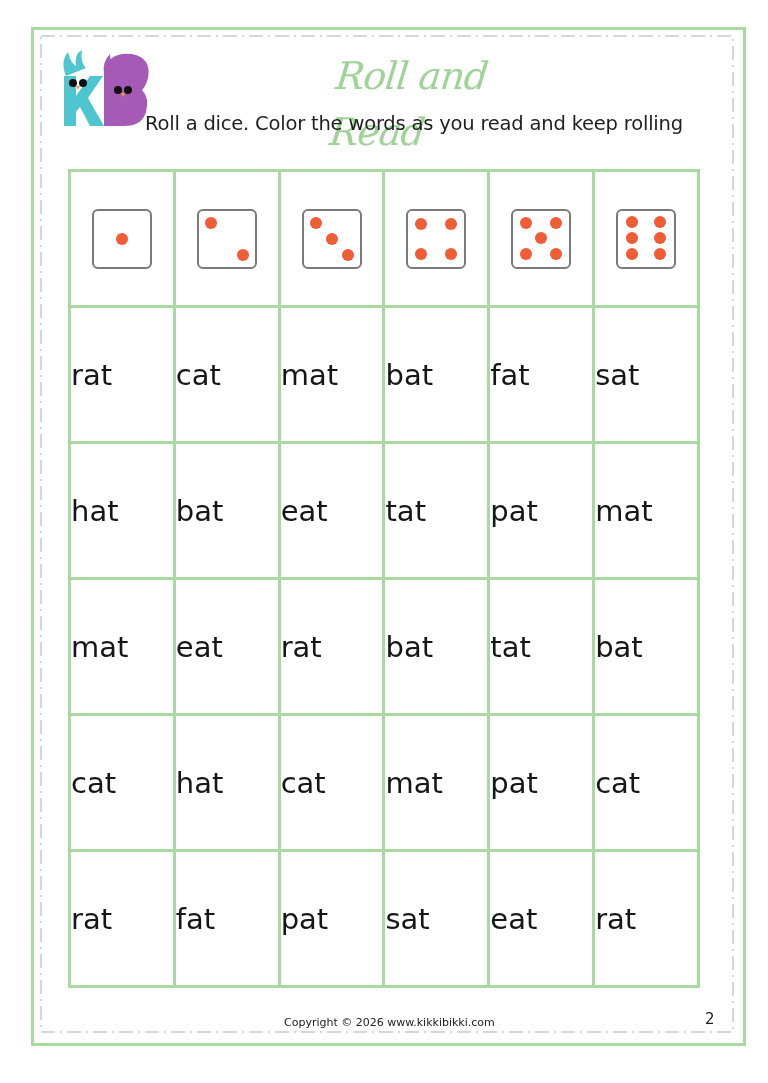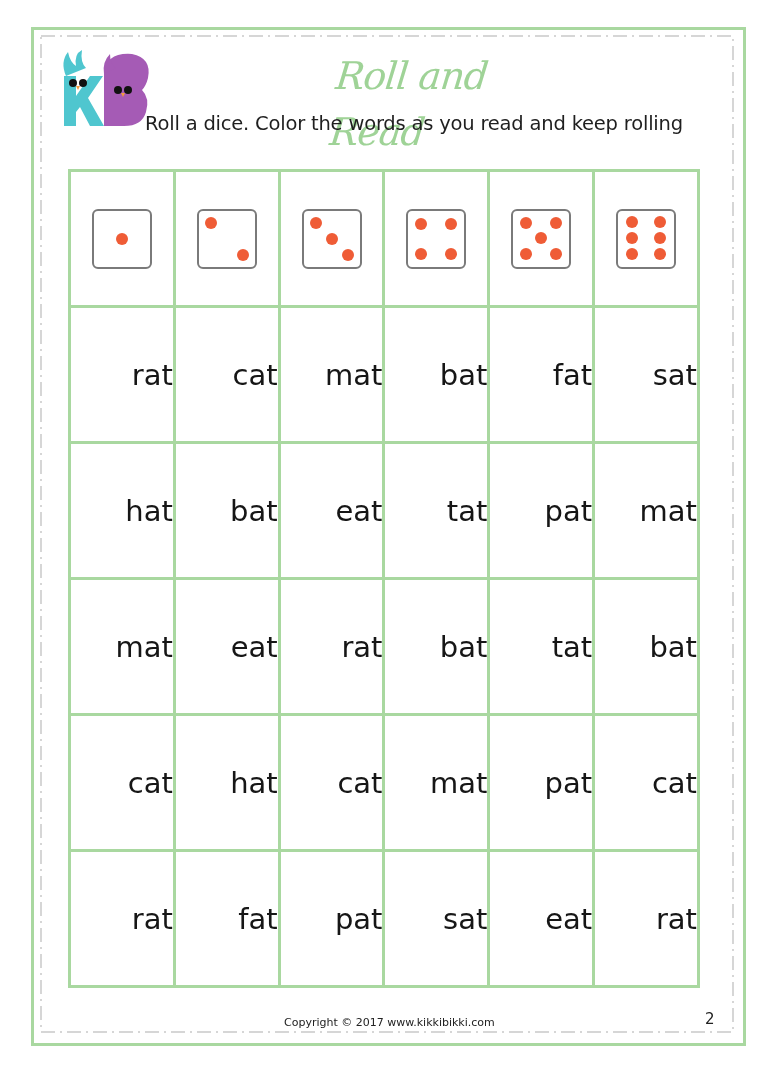--- a/index.html
+++ b/index.html
@@ -4,21 +4,21 @@
 <style>
   html, body { margin:0; padding:0; background:#ffffff; }
   body { width:768px; height:1083px; position:relative; overflow:hidden; font-family:"DejaVu Sans", sans-serif; color:#1a1a1a; }
   .frame { position:absolute; left:31px; top:27px; width:709px; height:1013px; border:3px solid #a9d8a0; box-sizing:content-box; }
   .inner { position:absolute; left:40px; top:35px; width:694px; height:998px; }
   .inner svg { position:absolute; left:0; top:0; }
   .logo { position:absolute; left:52px; top:48px; width:100px; height:82px; }
   .title { position:absolute; left:336px; top:48px; width:210px; height:56px; font-family:"DejaVu Serif", serif; font-style:italic; font-size:38px; color:#9fd397; letter-spacing:-1px; transform:skewX(-6deg); line-height:56px; }
   .subtitle { position:absolute; left:145px; top:112px; font-size:19.5px; color:#1f1f1f; white-space:nowrap; letter-spacing:-0.2px;text-align:right; }
   .grid { position:absolute; left:68px; top:169px; width:632px; height:801px; border-collapse:collapse; }
-  .grid td { border:3px solid #a9d8a0; width:105px; height:133px; text-align:right; vertical-align:middle; font-size:29px; color:#161616; padding:0; }
+  .grid td { border:3px solid #a9d8a0; width:105px; height:133px; text-align:left; vertical-align:middle; font-size:29px; color:#161616; padding:0; }
   .die { width:56px; height:56px; border:2px solid #7a7a7a; border-radius:6px; margin:auto; position:relative; background:#fff; }
   .pip { position:absolute; width:12px; height:12px; border-radius:50%; background:#ef5c36; }
   .footer { position:absolute; left:284px; top:1016px; font-size:11px; color:#222; }
   .pagenum { position:absolute; left:705px; top:1010px; font-size:15px; color:#222; }
 </style>
 </head>
 <body>
 
 <div class="frame"></div>
 <div class="inner">
@@ -132,14 +132,14 @@
     <td>rat</td>
     <td>fat</td>
     <td>pat</td>
     <td>sat</td>
     <td>eat</td>
     <td>rat</td>
   </tr>
 </tbody>
   </table>
 
-<div class="footer">Copyright © 2017 www.kikkibikki.com</div>
+<div class="footer">Copyright © 2026 www.kikkibikki.com</div>
 <div class="pagenum">2</div>
 
 </body></html>

